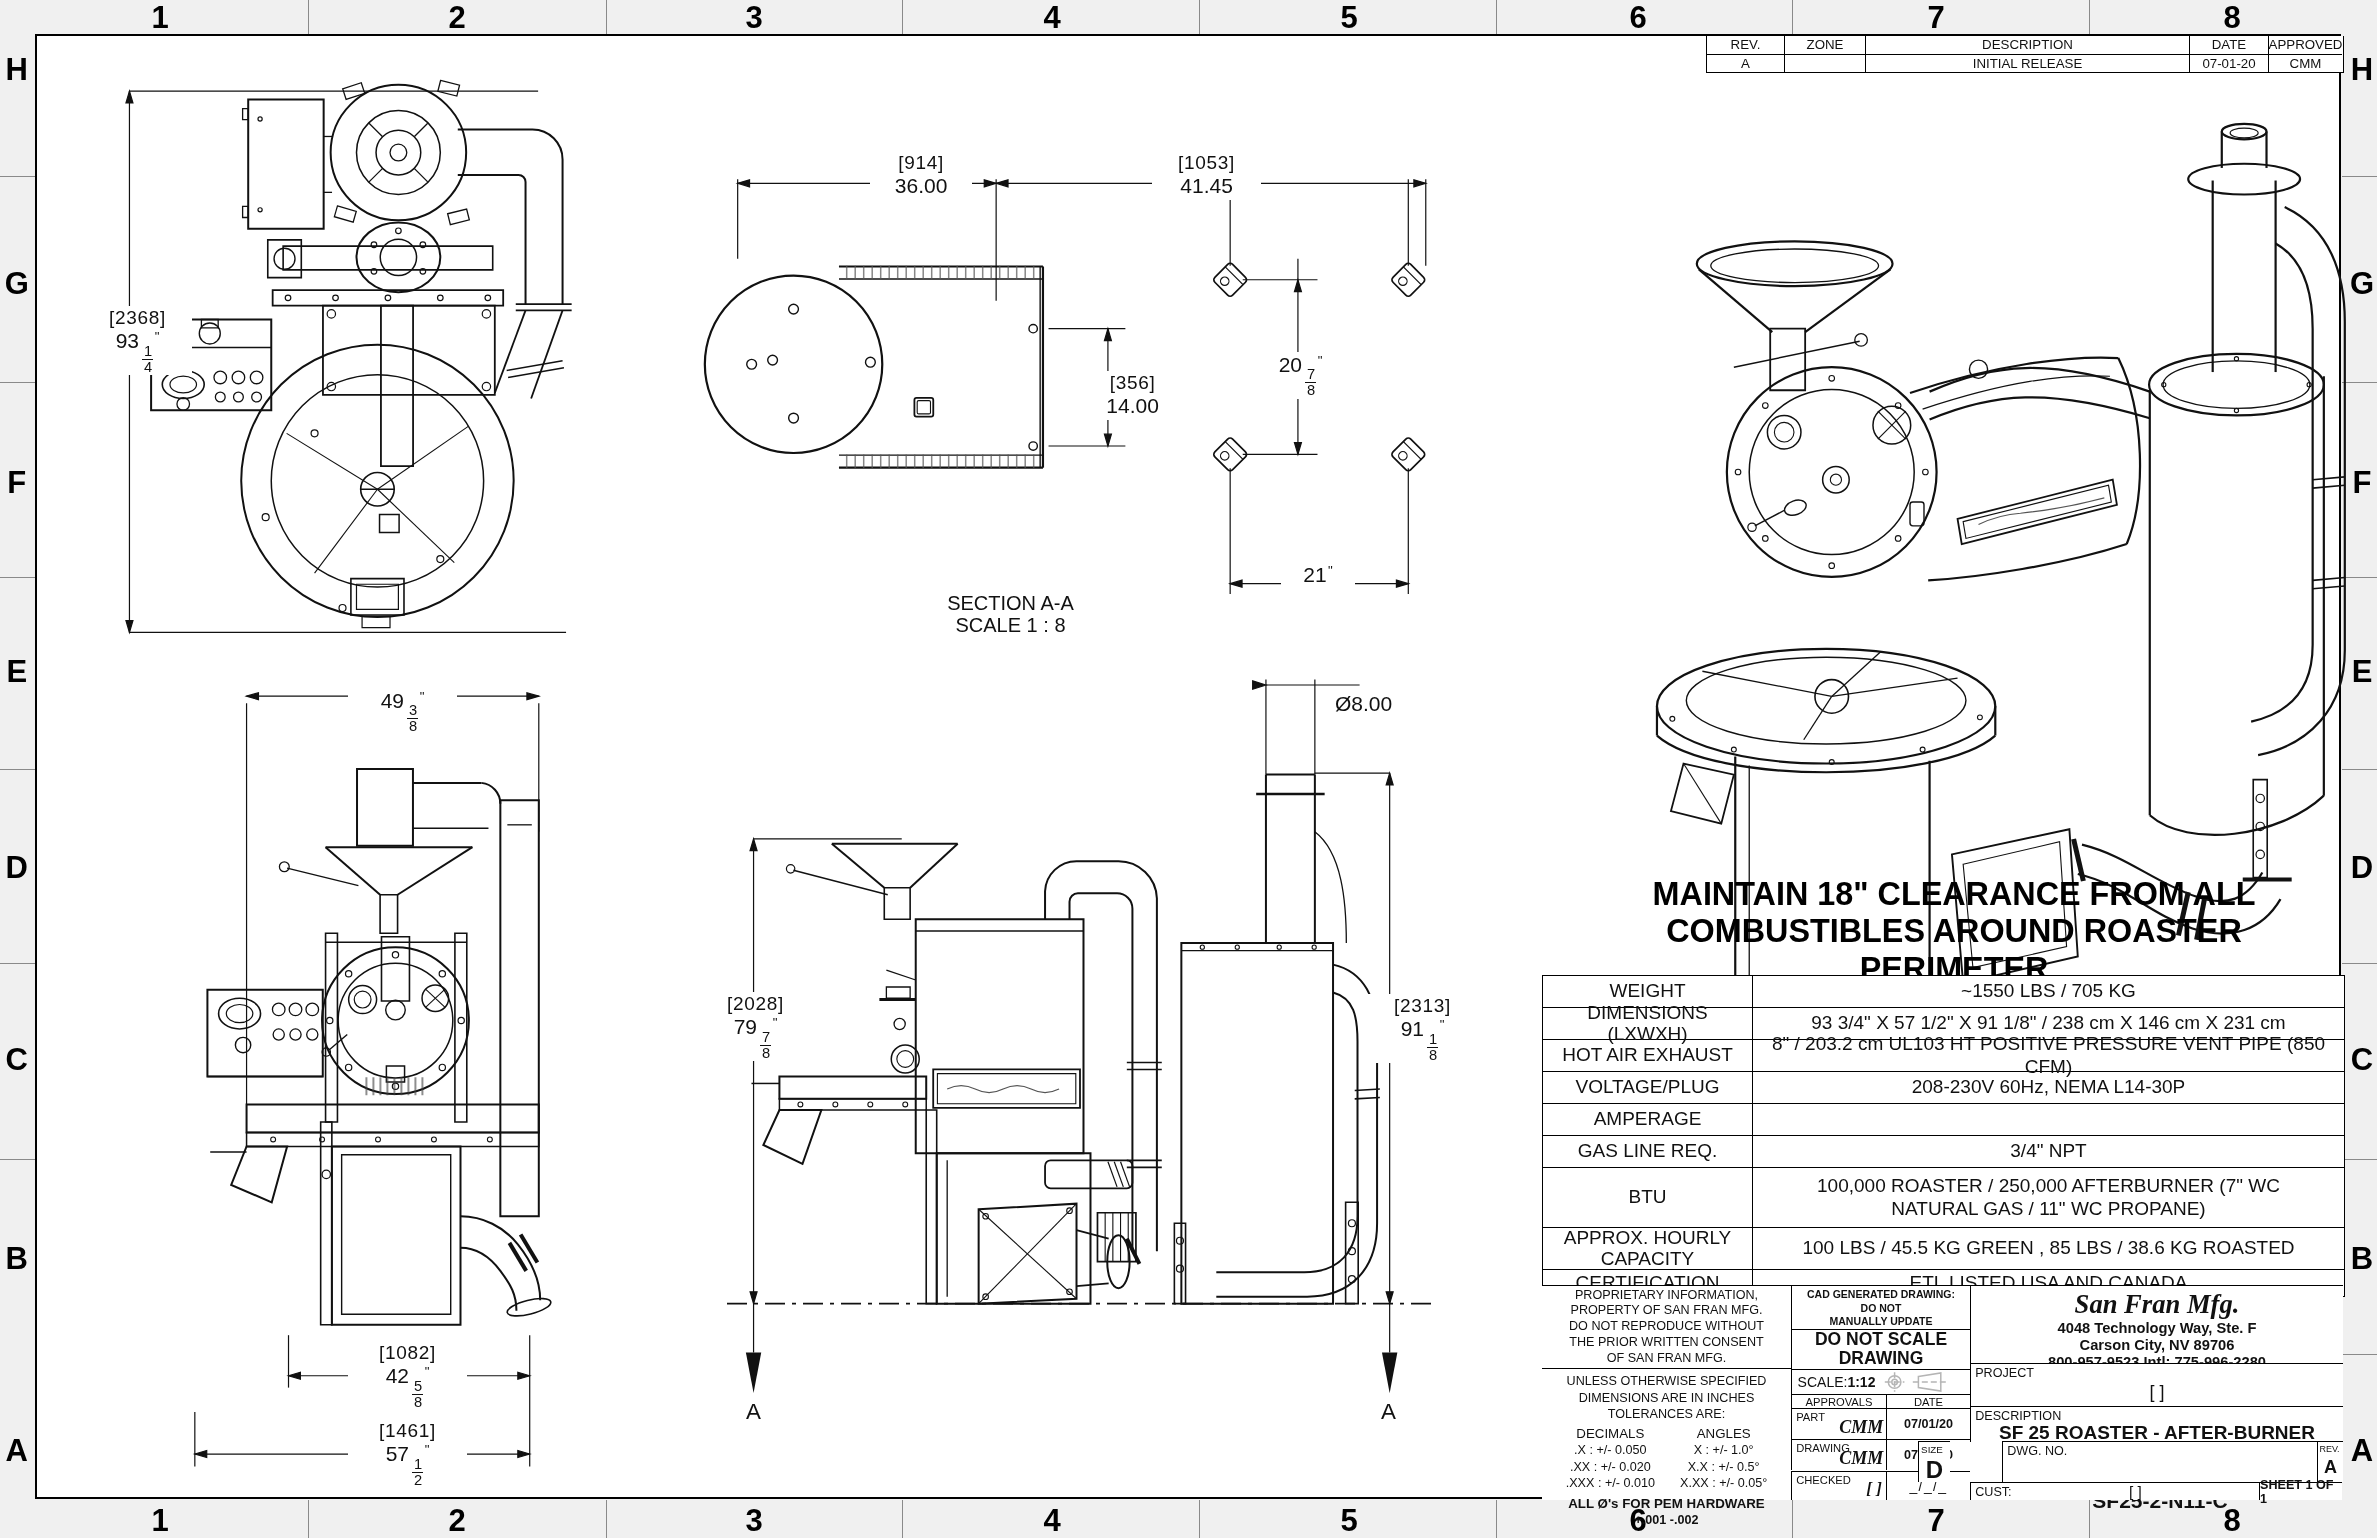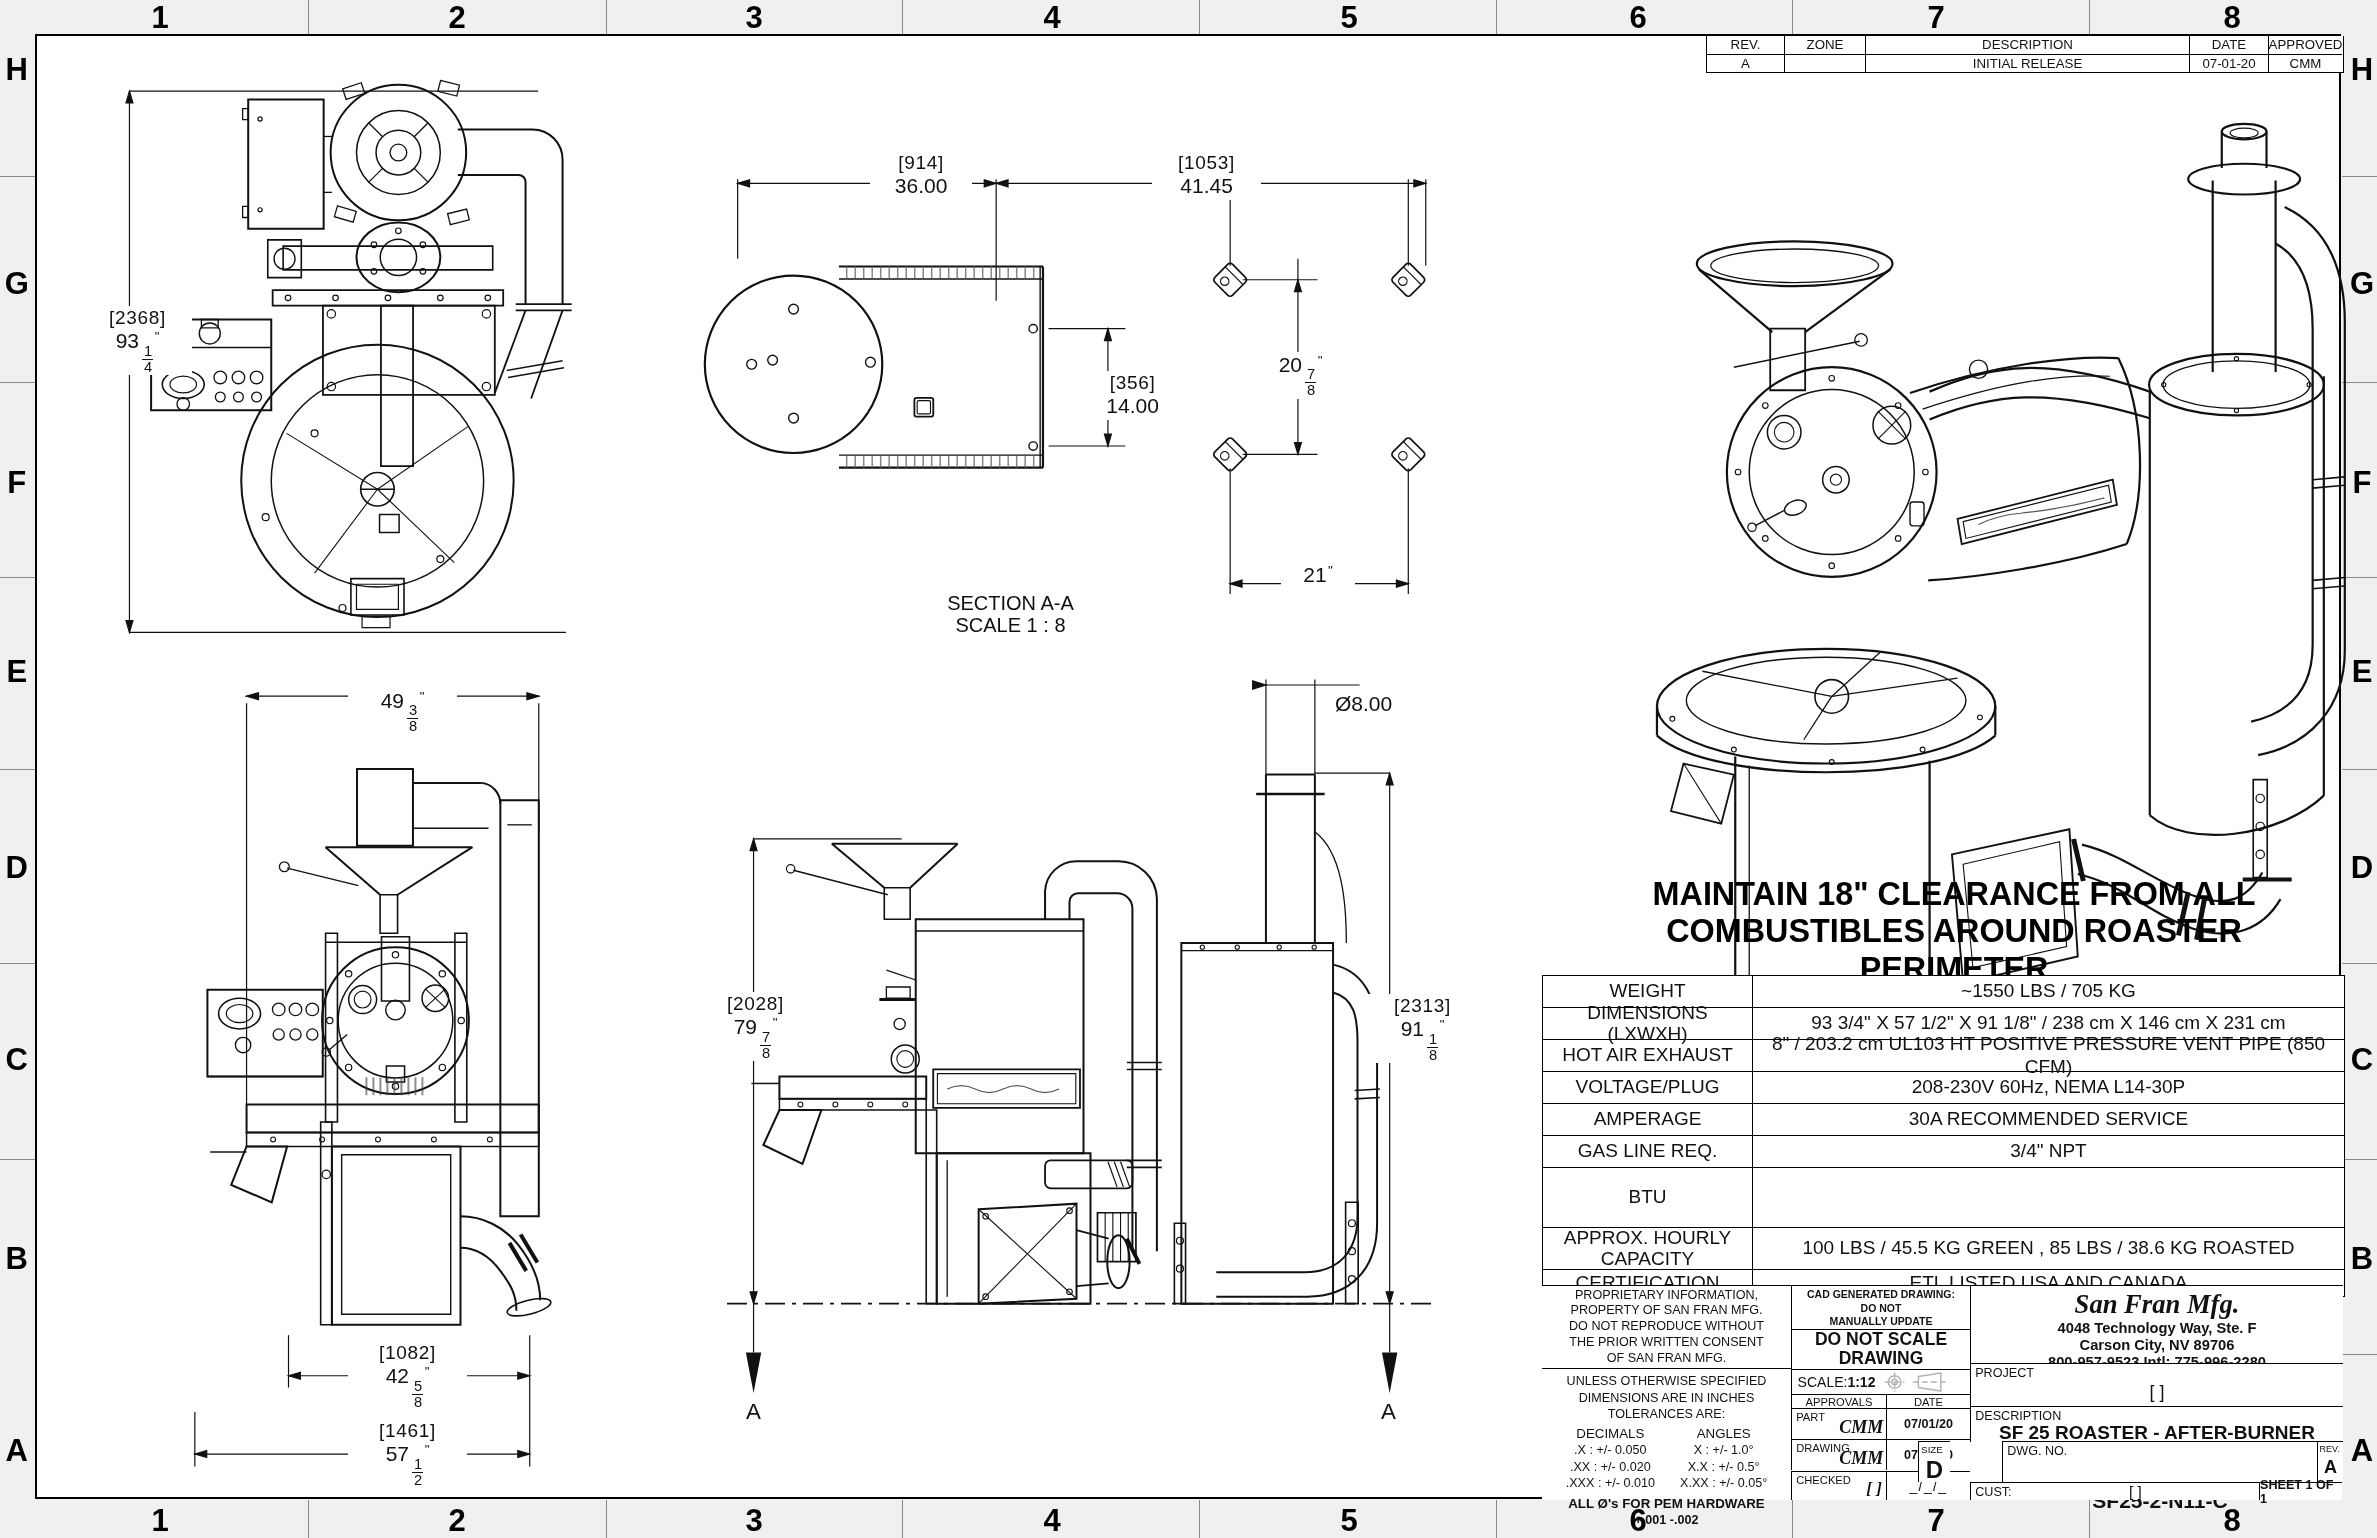--- a/index.html
+++ b/index.html
@@ -768,28 +768,28 @@
     <div class="srow" style="height:31px">
         <div class="sl">HOT AIR EXHAUST</div>
         <div class="sv">8" / 203.2 cm UL103 HT POSITIVE PRESSURE VENT PIPE (850 CFM)</div>
       </div>
     <div class="srow" style="height:31px">
         <div class="sl">VOLTAGE/PLUG</div>
         <div class="sv">208-230V 60Hz, NEMA L14-30P</div>
       </div>
     <div class="srow" style="height:31px">
         <div class="sl">AMPERAGE</div>
-        <div class="sv">30A RECOMMENDED SERVICE</div>
       </div>
     <div class="srow" style="height:31px">
         <div class="sl">GAS LINE REQ.</div>
         <div class="sv">3/4" NPT</div>
       </div>
     <div class="srow" style="height:59px">
         <div class="sl">BTU</div>
+        <div class="sv" style="padding:0 42px">100,000 ROASTER / 250,000 AFTERBURNER (7" WC NATURAL GAS / 11" WC PROPANE)</div>
       </div>
     <div class="srow" style="height:41px">
         <div class="sl">APPROX. HOURLY CAPACITY</div>
         <div class="sv">100 LBS / 45.5 KG GREEN , 85 LBS / 38.6 KG ROASTED</div>
       </div>
     <div class="srow" style="height:26px">
         <div class="sl">CERTIFICATION</div>
         <div class="sv">ETL LISTED USA AND CANADA</div>
       </div>
   </div>

